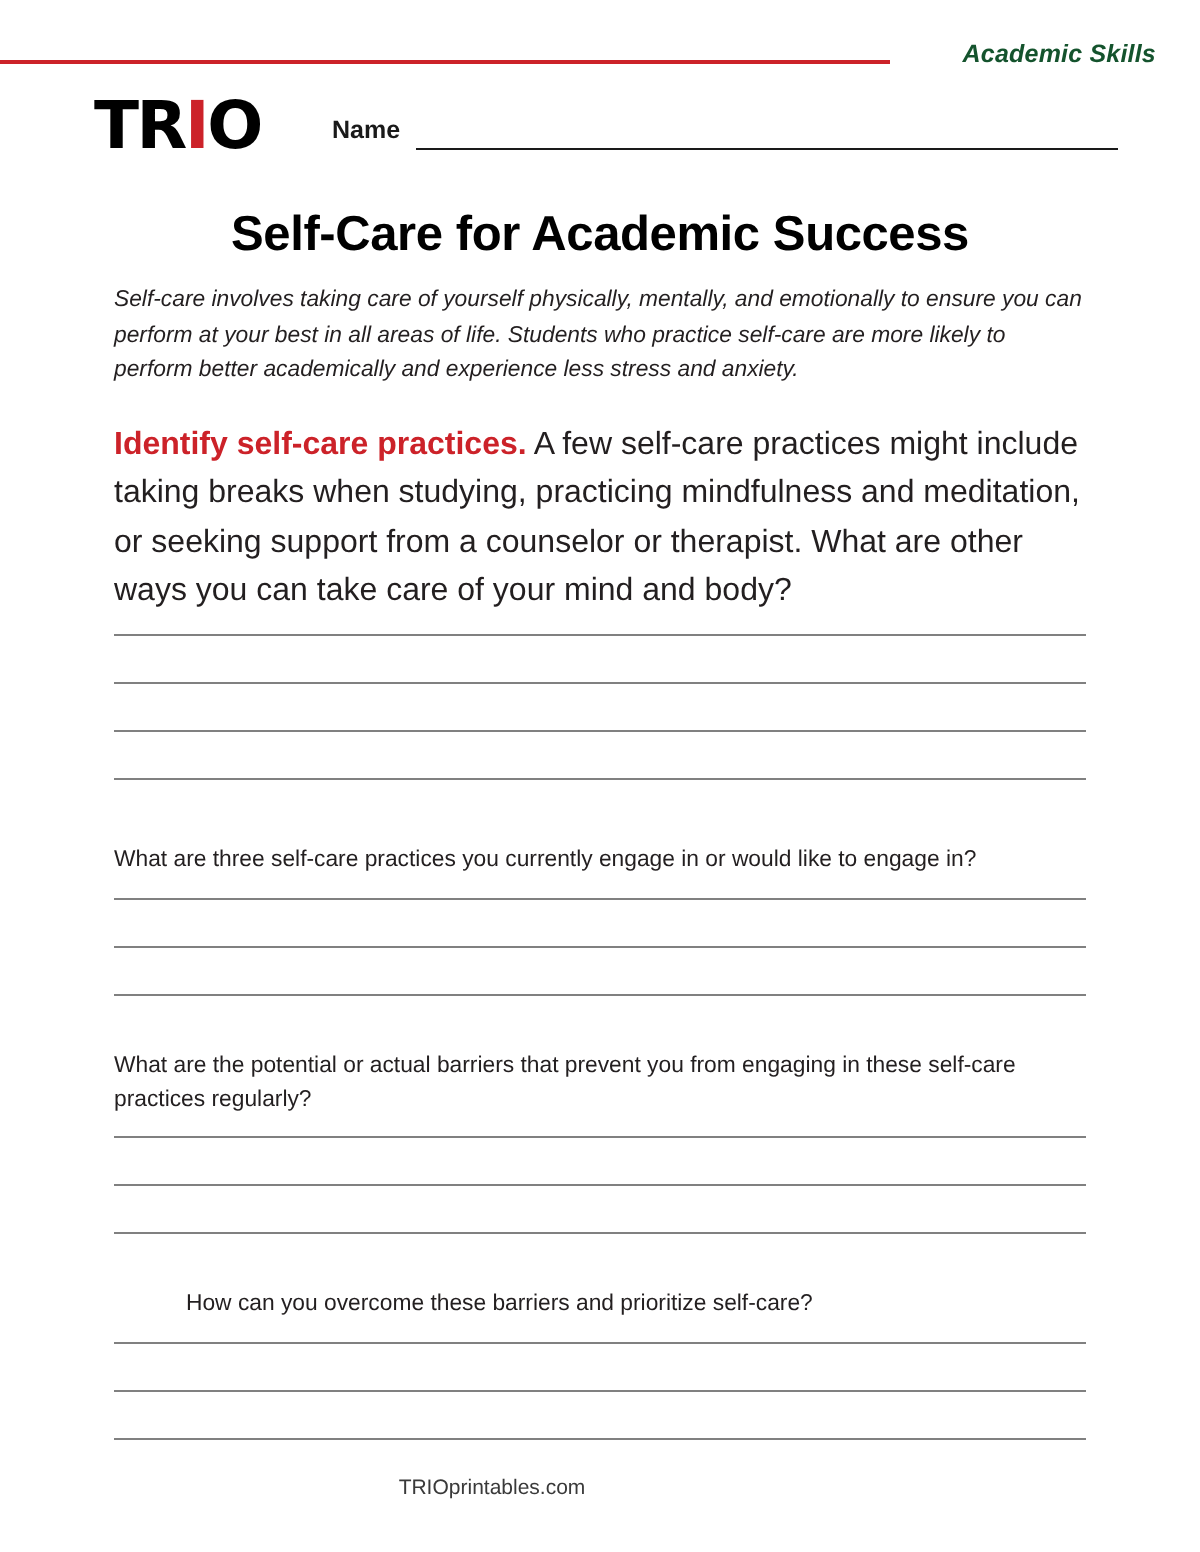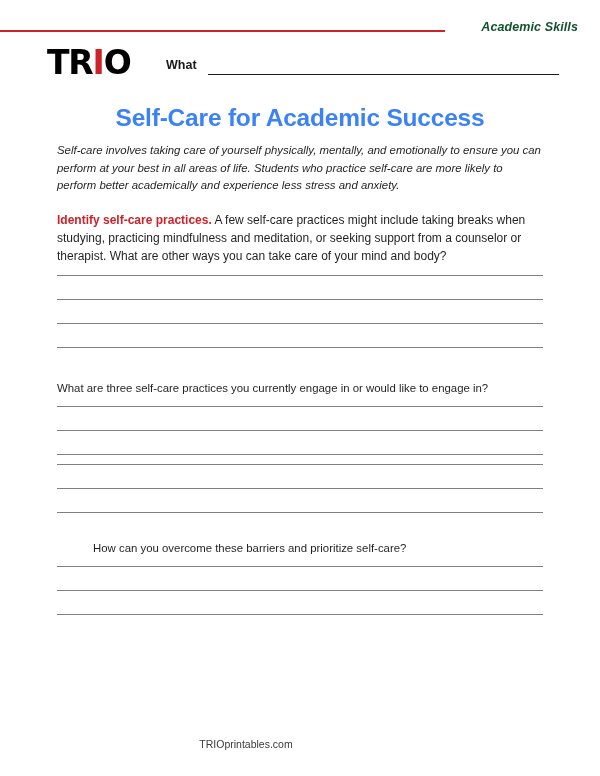--- a/index.html
+++ b/index.html
@@ -86,21 +86,21 @@
 
   
   .doc-title {
     position: absolute;
     top: 104px;
     left: 0;
     width: 600px;
     text-align: center;
     font-size: 24.5px;
     font-weight: bold;
-    color: #3b82f6;
+    color: #000000;
     letter-spacing: -0.2px;
   }
 
   
   .content {
     position: absolute;
     left: 57px;
     top: 142px;
     width: 486px;
   }
@@ -109,21 +109,21 @@
     font-size: 11.4px;
     font-style: italic;
     line-height: 1.55;
     color: #231f20;
     margin: 0 0 16px 0;
   }
 
   .block { margin-top: 16px; }
 
   .para {
-    font-size: 12px;
+    font-size: 16px;
     line-height: 1.52;
     color: #231f20;
     margin: 0;
   }
   .lead {
     font-weight: bold;
     color: #cc2229;
   }
 
   .q-para {
@@ -155,21 +155,21 @@
 </head>
 <body>
 
 <div class="header-rule-row">
   <div class="header-rule"></div>
   <div class="header-kicker">Academic Skills</div>
 </div>
 
 <div class="logo-row">
   <div class="trio-logo"><span>TR</span><span class="trio-i">I</span><span>O</span></div>
-  <div class="name-label">What</div>
+  <div class="name-label">Name</div>
   <div class="name-line"></div>
 </div>
 
 <div class="doc-title">Self-Care for Academic Success</div>
 
 <div class="content">
 
   <p class="intro">Self-care involves taking care of yourself physically, mentally, and emotionally to ensure you can perform at your best in all areas of life. Students who practice self-care are more likely to perform better academically and experience less stress and anxiety.</p>
 
   <div class="block">
@@ -184,20 +184,21 @@
 
   <div class="block" style="margin-top:32px;">
 
     <p class="q-para">What are three self-care practices you currently engage in or would like to engage in?</p>
     <div class="lines">
       <div class="answer-line"></div>
       <div class="answer-line"></div>
       <div class="answer-line"></div>
     </div>
 
+    <p class="q-para" style="margin-top:27px;">What are the potential or actual barriers that prevent you from engaging in these self-care practices regularly?</p>
     <div class="lines">
       <div class="answer-line"></div>
       <div class="answer-line"></div>
       <div class="answer-line"></div>
     </div>
 
     <p class="q-para" style="margin-top:27px;padding-left:36px;">How can you overcome these barriers and prioritize self-care?</p>
     <div class="lines">
       <div class="answer-line"></div>
       <div class="answer-line"></div>

